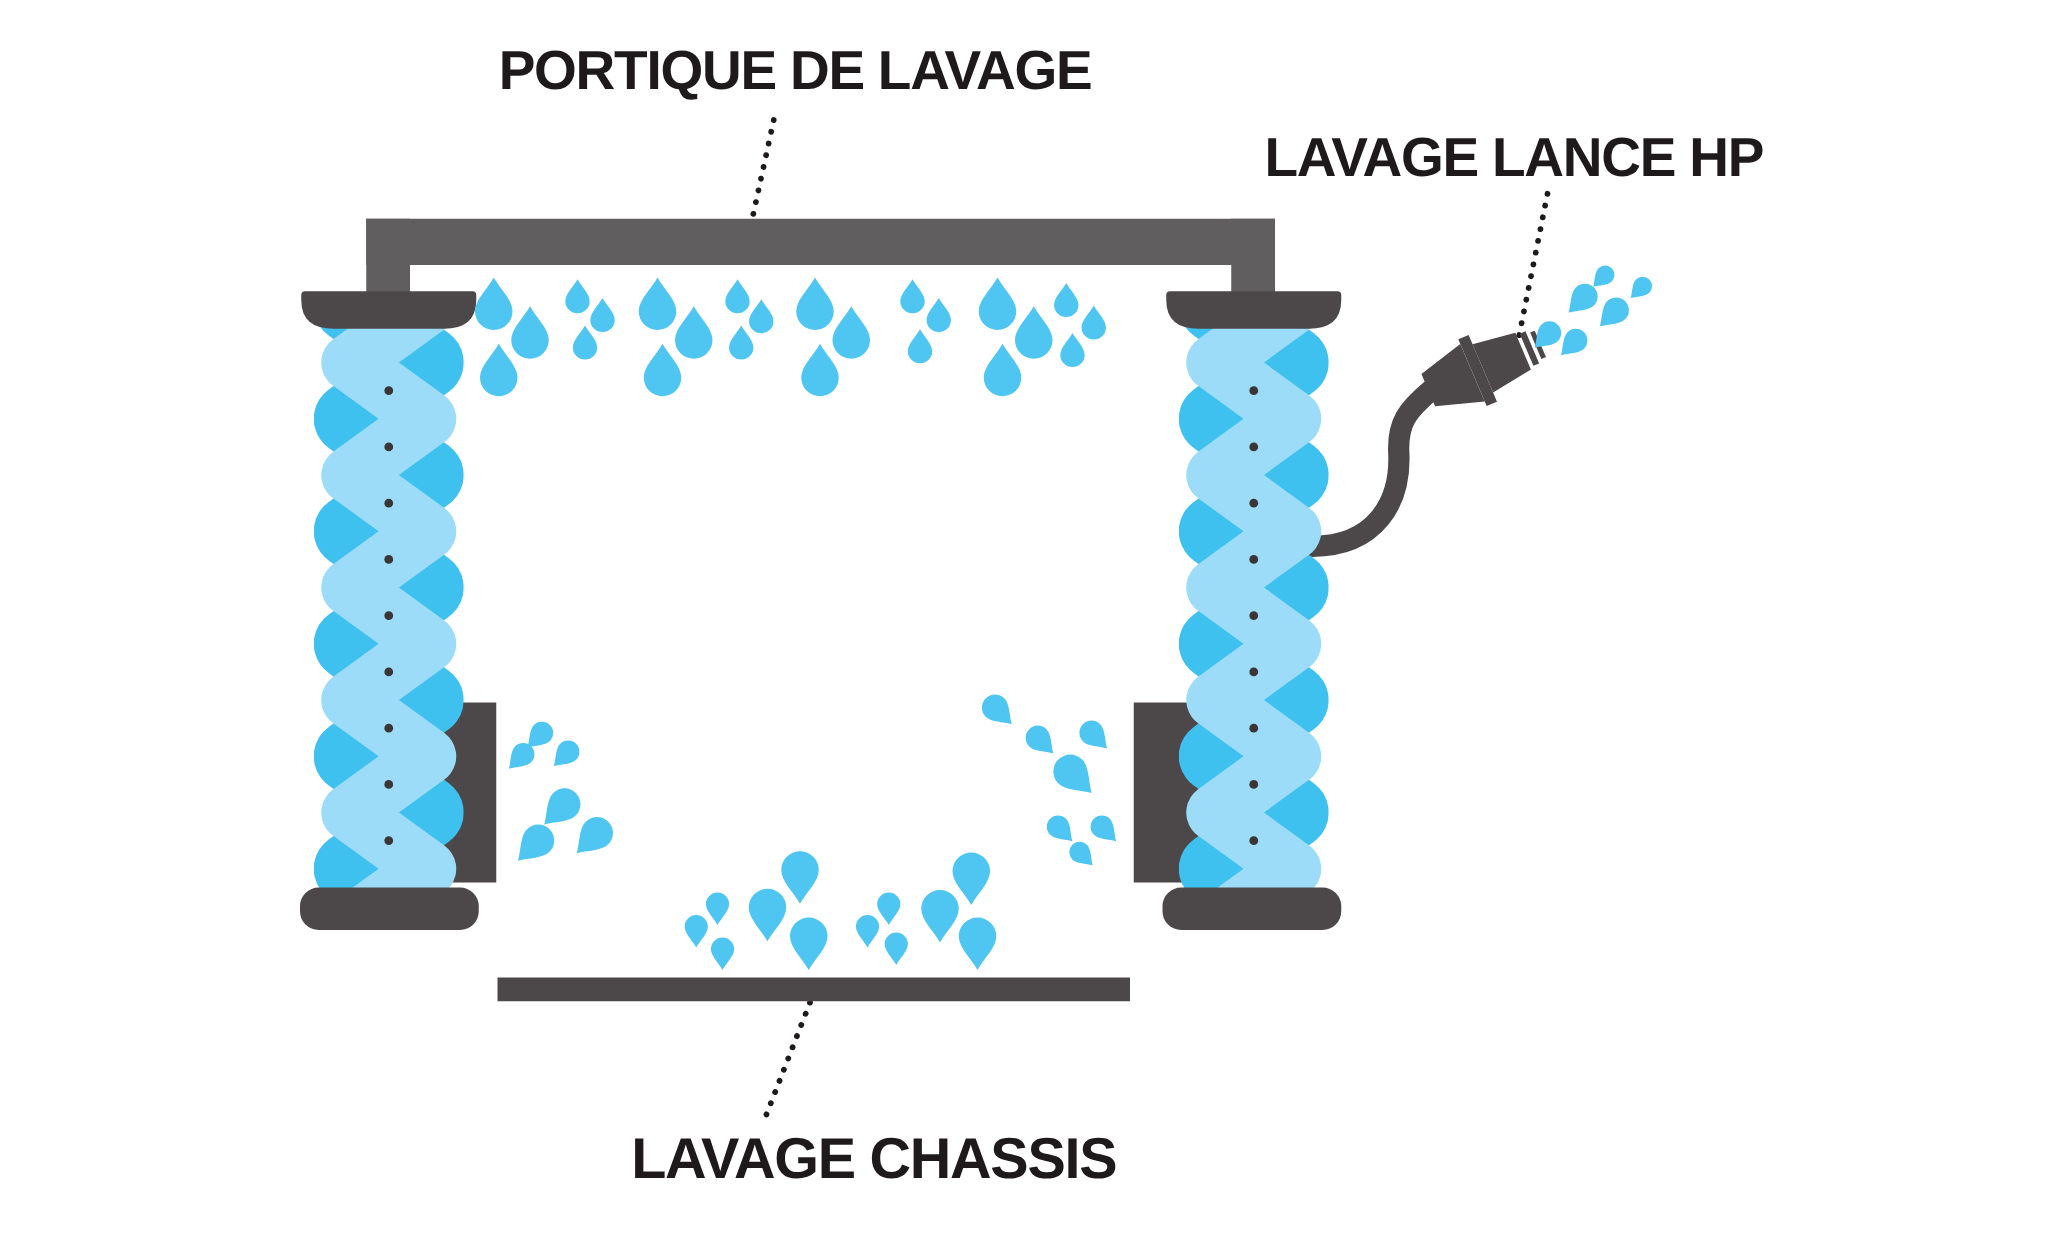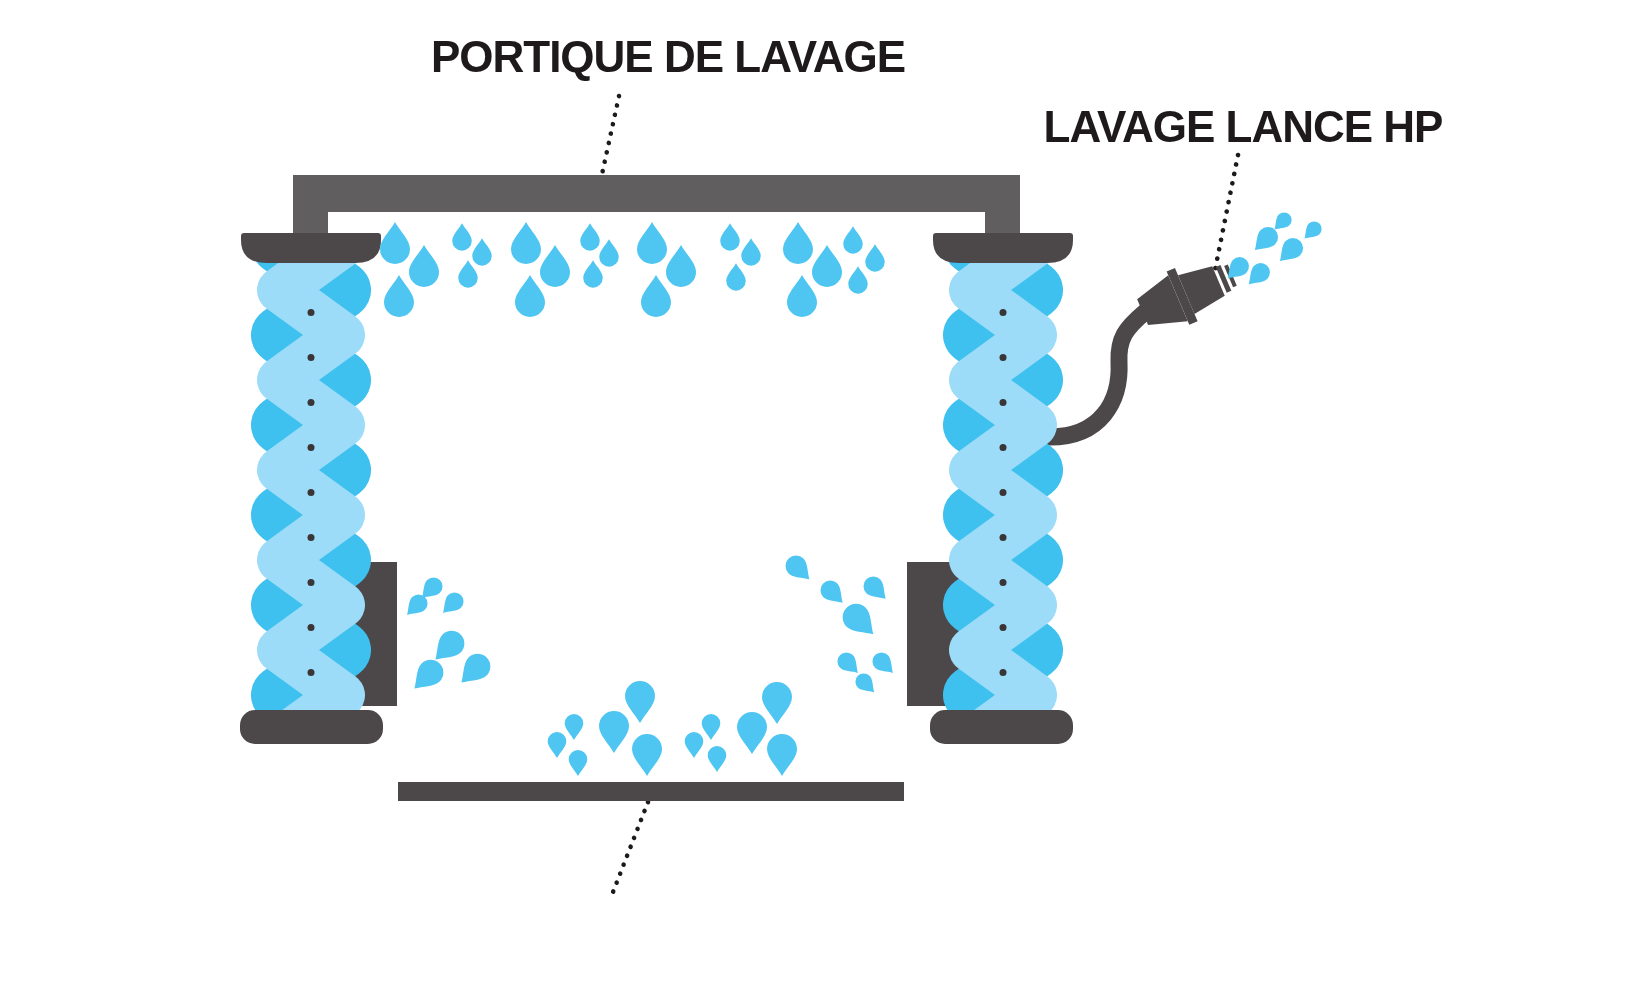--- a/index.html
+++ b/index.html
@@ -3,21 +3,21 @@
 <meta charset="utf-8">
 <style>
   :root{
     --text:#1E1A1B; --beam-gray:#615E60; --dark-gray:#4C4849;
     --brush-light:#9CDCF8; --brush-dark:#3FC1F0; --droplet:#4EC6F1; --background:#FFFFFF;
   }
   html,body{margin:0;padding:0;background:var(--background);}
   .stage{position:relative;width:1648px;height:1005px;overflow:hidden;
          font-family:"Liberation Sans",sans-serif;background:var(--background);}
   .diagram-label{position:absolute;font-weight:bold;color:var(--text);
-         font-size:44px;letter-spacing:-1px;text-align:center;white-space:nowrap;margin-left:32px;}
+         font-size:44px;letter-spacing:-1px;text-align:center;white-space:nowrap;}
   #label-portique{left:396px;top:32px;width:480px;}
   #label-lance{left:980px;top:102px;width:462px;}
   #label-chassis{left:458px;top:899px;width:482px;font-size:46px;}
   svg{position:absolute;left:0;top:0;}
 </style>
 </head>
 <body>
 
 <div class="stage">
 
@@ -144,13 +144,14 @@
         <use href="#drop" transform="translate(1258,275) rotate(-135) scale(0.62)"></use>
         <use href="#drop" transform="translate(1265,240) rotate(-135) scale(0.68)"></use>
         <use href="#drop" transform="translate(1290,251) rotate(-135) scale(0.68)"></use>
         <use href="#drop" transform="translate(1282,222) rotate(-135) scale(0.5)"></use>
         <use href="#drop" transform="translate(1312,231) rotate(-135) scale(0.5)"></use>
       </g>
   </svg>
 
   <div class="diagram-label" id="label-portique">PORTIQUE DE LAVAGE</div>
   <div class="diagram-label" id="label-lance">LAVAGE LANCE HP</div>
+  <div class="diagram-label" id="label-chassis">LAVAGE CHASSIS</div>
 </div>
 
 </body></html>

